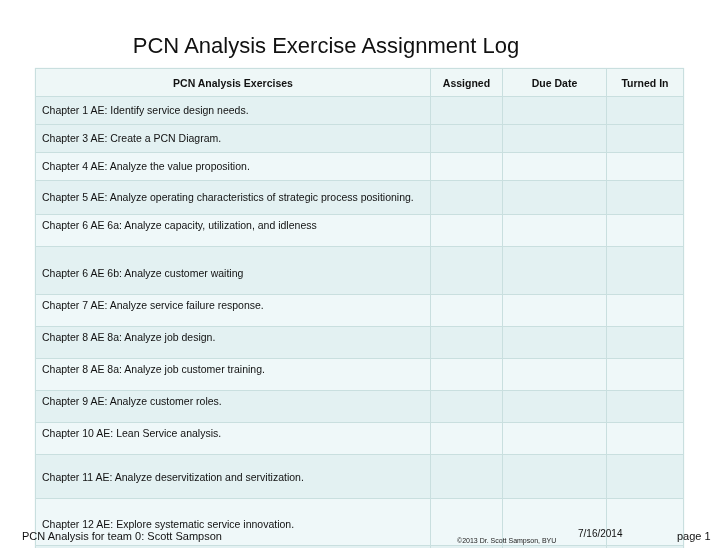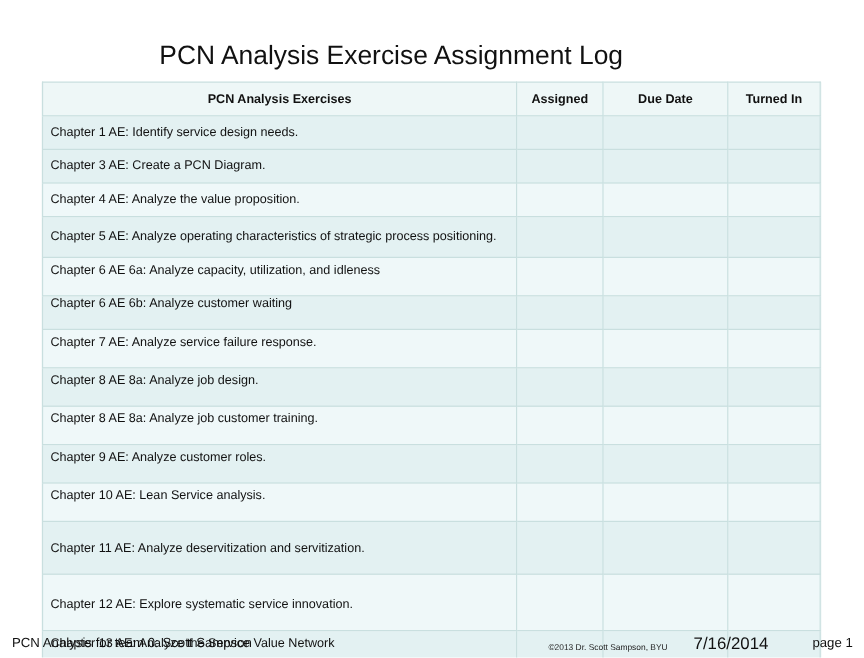--- a/index.html
+++ b/index.html
@@ -54,30 +54,30 @@
     line-height: 13px;
     color: #111111;
   }
   .log-table td.tall {
     height: 33px;
   }
   .log-table tr.dark td { background: #e3f1f2; }
   .log-table tr.light td { background: #eff8f9; }
   .footer-left {
     position: absolute;
-    left: 10px;
+    left: 22px;
     top: 530px;
     font-size: 11px;
     color: #111111;
   }
   .footer-date {
     position: absolute;
     left: 578px;
     top: 528px;
-    font-size: 14px;
+    font-size: 10px;
     color: #111111;
   }
   .footer-page {
     position: absolute;
     left: 677px;
     top: 530px;
     font-size: 11px;
     color: #111111;
   }
   .footer-copyright {
@@ -133,21 +133,21 @@
       <td class="tall"></td>
       <td class="tall"></td>
     </tr>
     <tr class="light">
       <td style="vertical-align:top;padding-top:4px;">Chapter 6 AE 6a: Analyze capacity, utilization, and idleness</td>
       <td></td>
       <td></td>
       <td></td>
     </tr>
     <tr class="dark">
-      <td style="vertical-align:top;padding-top:0;">Chapter 6 AE 6b: Analyze customer waiting</td>
+      <td style="vertical-align:top;padding-top:20px;">Chapter 6 AE 6b: Analyze customer waiting</td>
       <td></td>
       <td></td>
       <td></td>
     </tr>
     <tr class="light">
       <td style="vertical-align:top;padding-top:4px;">Chapter 7 AE: Analyze service failure response.</td>
       <td></td>
       <td></td>
       <td></td>
     </tr>

